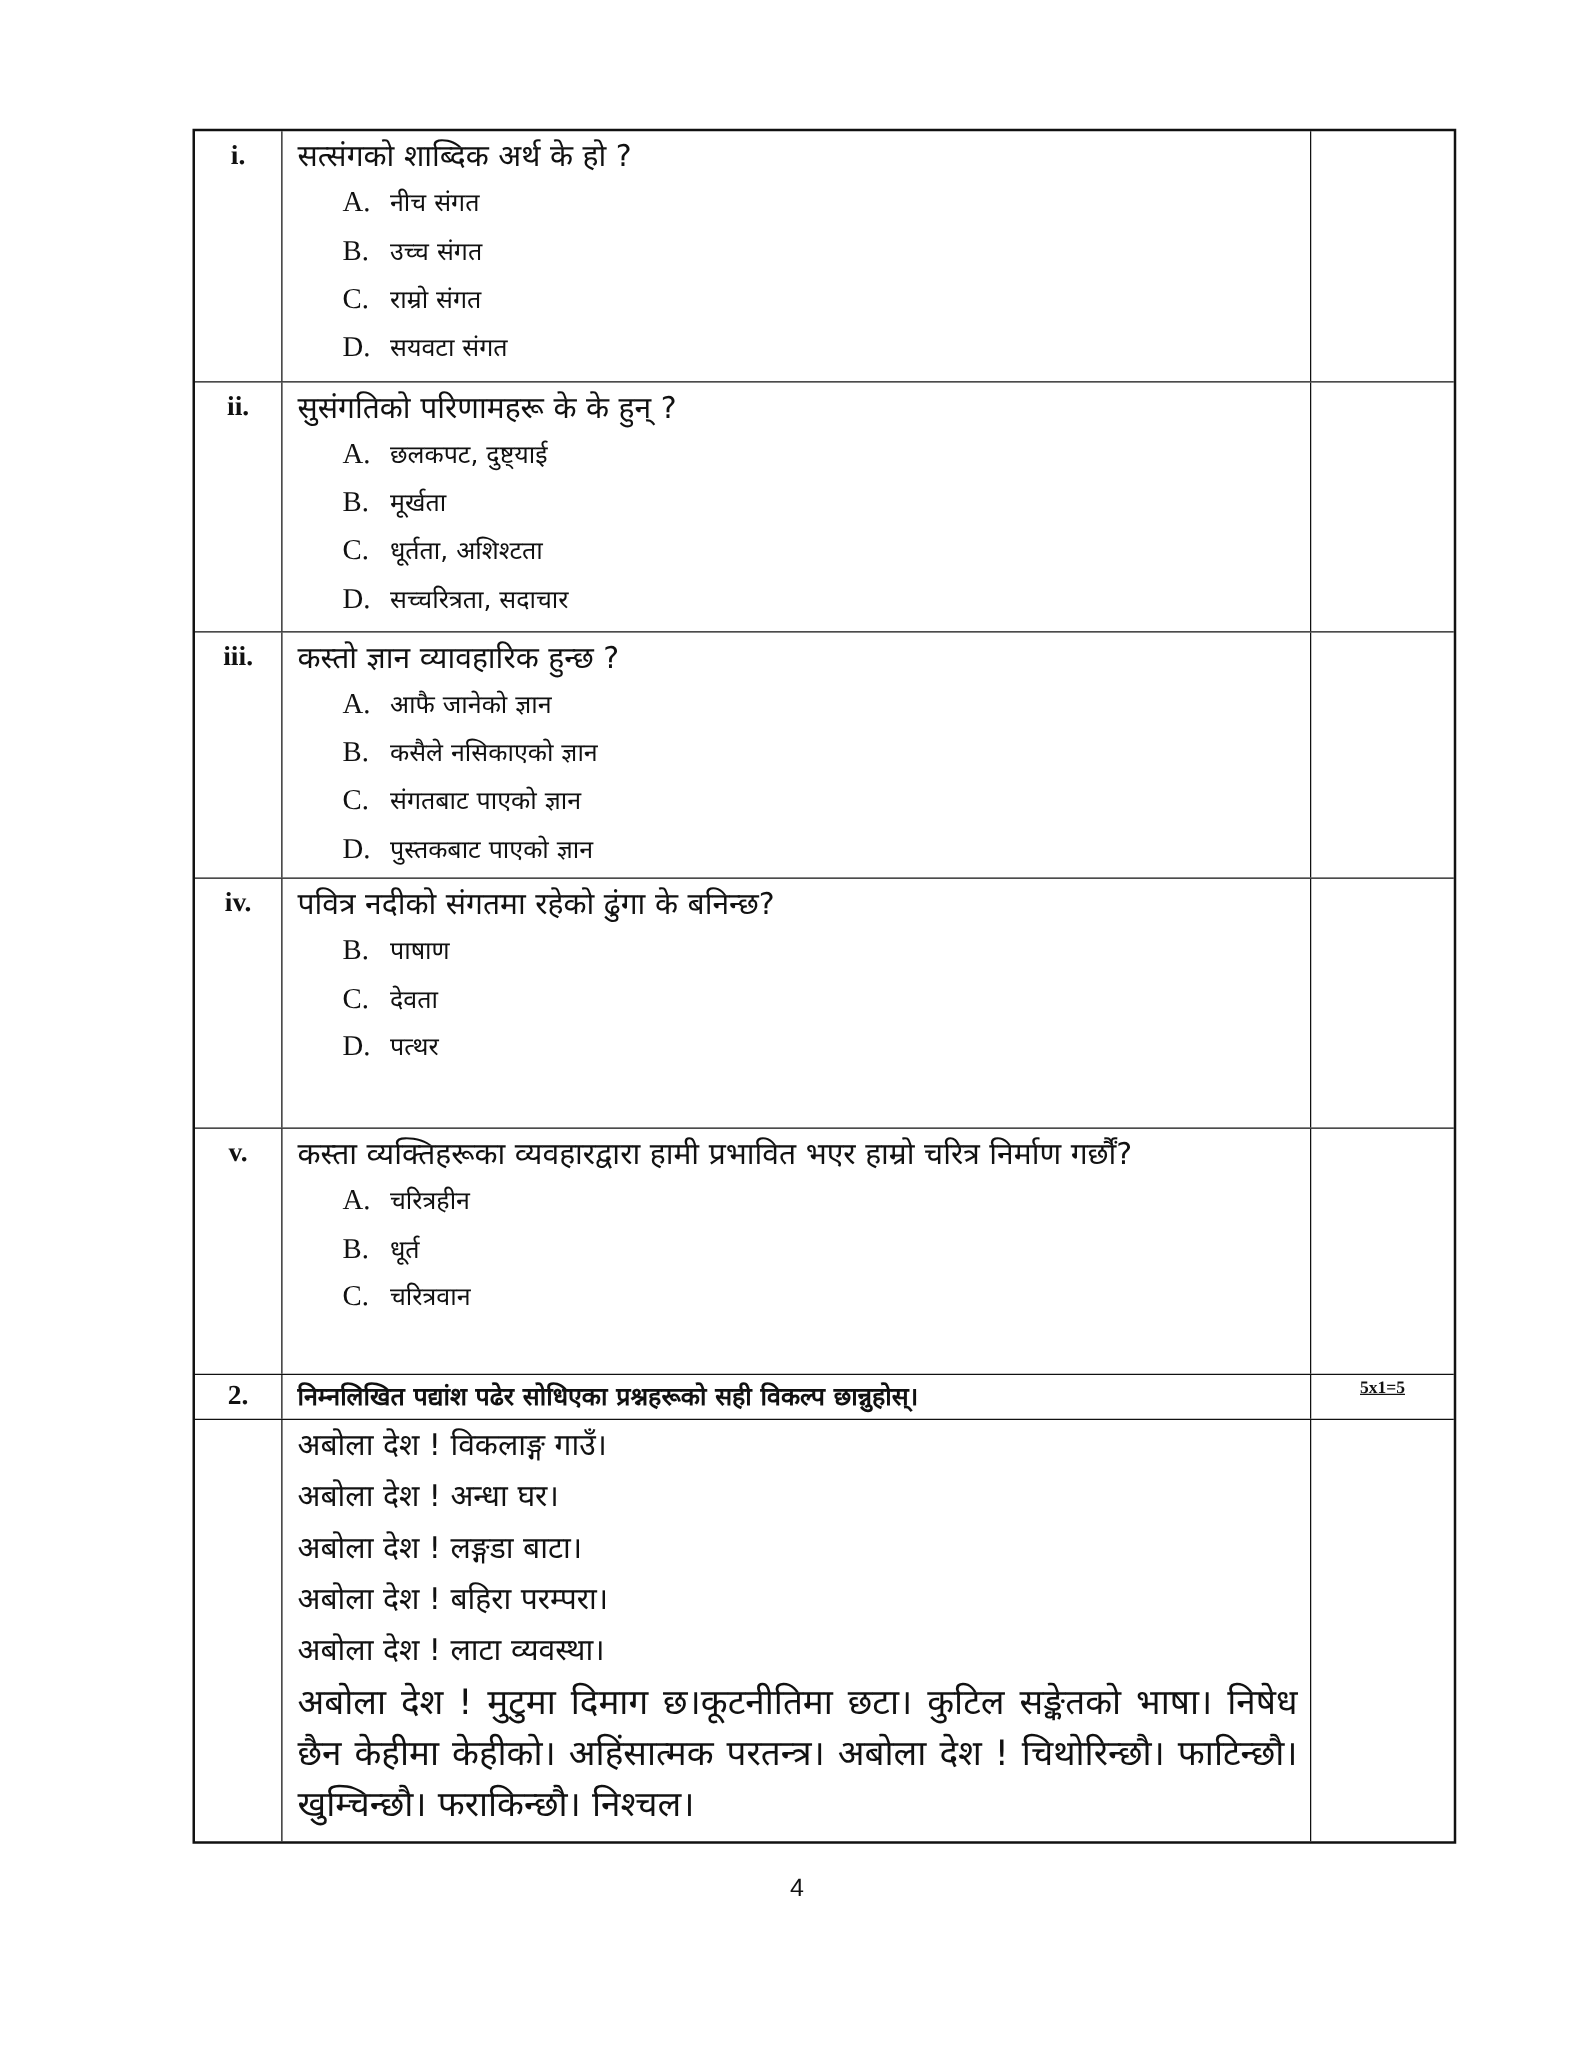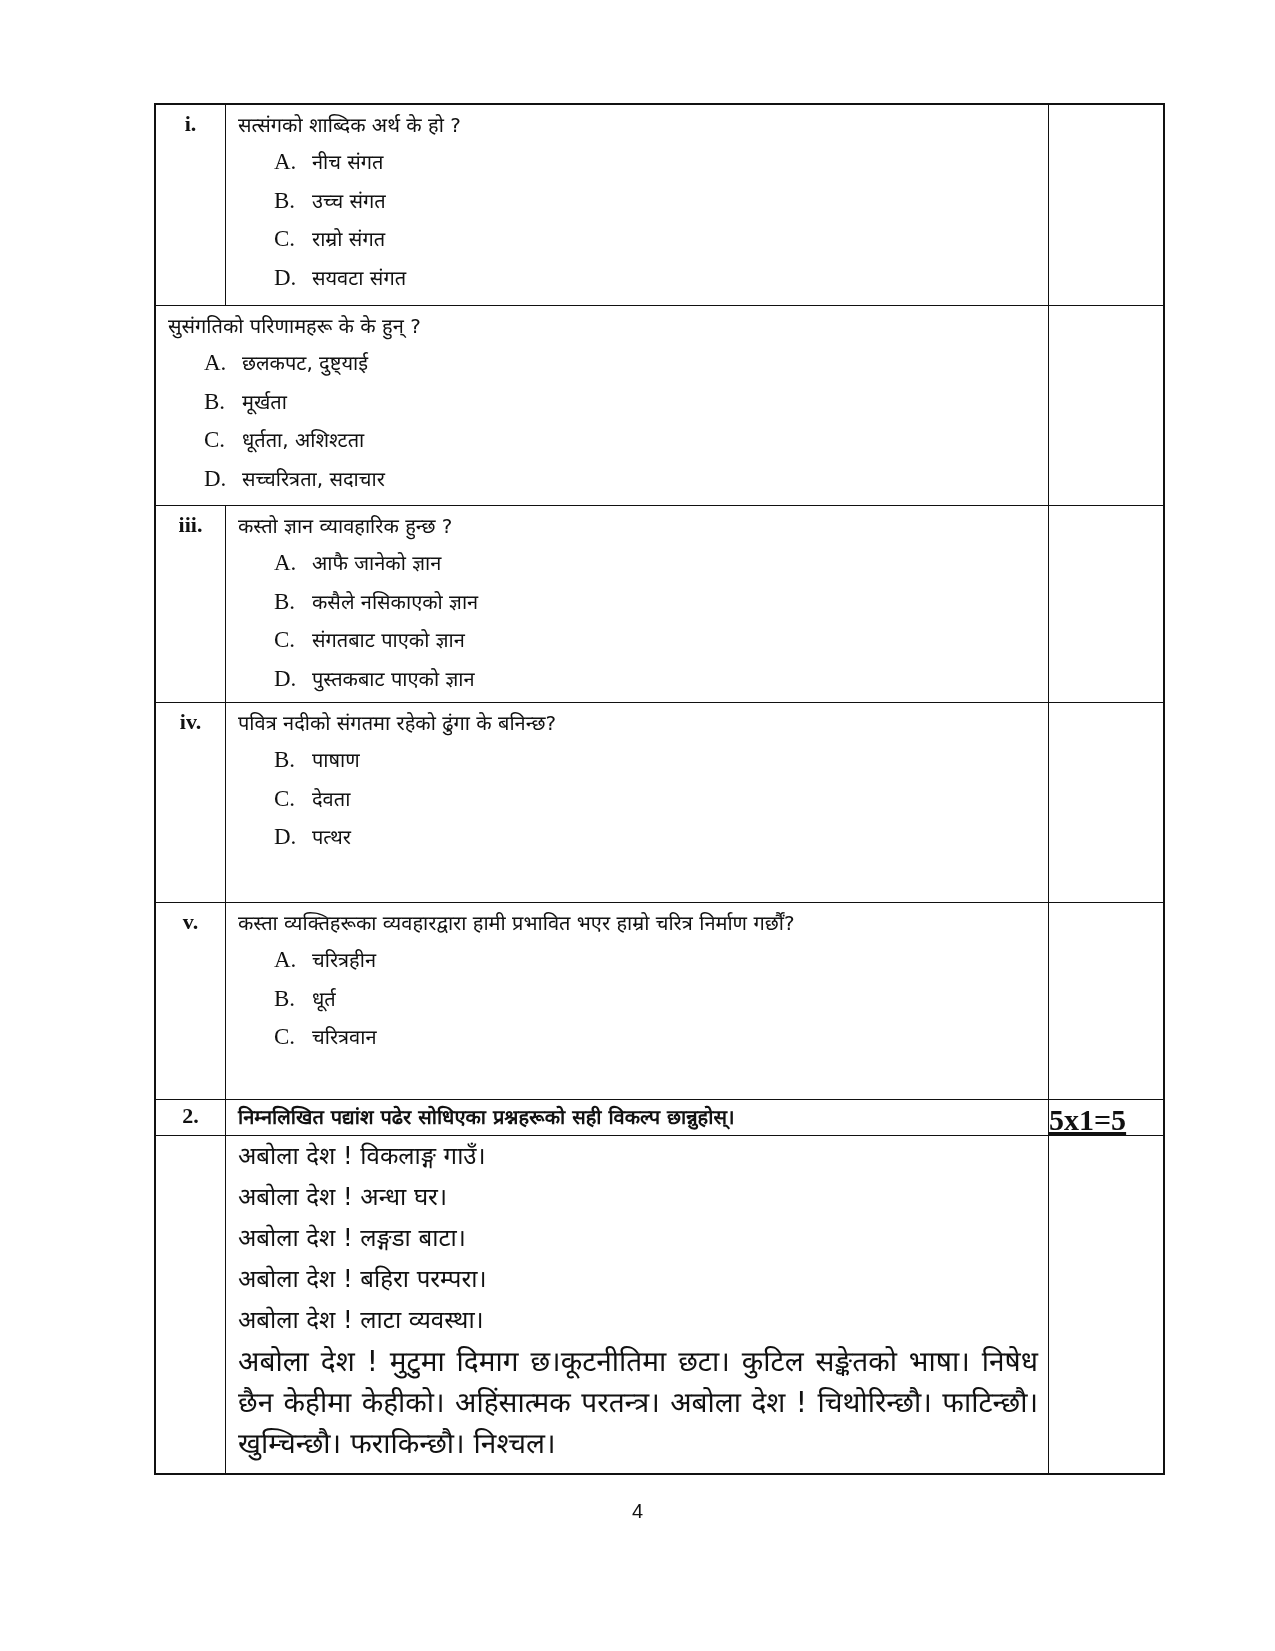--- a/index.html
+++ b/index.html
@@ -16,24 +16,24 @@
   .c-num {
     width: 70px; flex: 0 0 70px; border-right: 1.5px solid #111;
     text-align: center; font-weight: bold; font-size: 22px; padding-top: 6px;
     box-sizing: border-box;
   }
   .c-body {
     flex: 1; border-right: 1.5px solid #111; padding: 4px 10px 0 12px;
     box-sizing: border-box; font-family: "DejaVu Sans", sans-serif;
   }
   .c-marks {
-    width: 114px; flex: 0 0 114px; text-align: left; font-weight: bold;
-    font-size: 30px; padding-top: 6px; box-sizing: border-box; text-decoration: underline;
+    width: 114px; flex: 0 0 114px; text-align: center; font-weight: bold;
+    font-size: 14px; padding-top: 6px; box-sizing: border-box; text-decoration: underline;
   }
-  .q { font-size: 20px; line-height: 32px; height: 34px; white-space: nowrap; }
+  .q { font-size: 24px; line-height: 32px; height: 34px; white-space: nowrap; }
   .opt { font-size: 20px; line-height: 38px; height: 38.5px; padding-left: 36px; white-space: nowrap; }
   .opt .letter { font-family: "Liberation Serif", serif; font-size: 23px; display: inline-block; min-width: 38px; }
   .bold-q { font-weight: bold; font-size: 20px; line-height: 30px; }
   .pl { font-size: 24px; line-height: 41px; }
   .para { font-size: 28px; line-height: 41px; text-align: justify; }
   .pagenum {
     position: absolute; top: 1500px; left: 0; width: 1275px; text-align: center;
     font-family: "Liberation Sans", sans-serif; font-size: 20px;
   }
 </style>
@@ -48,20 +48,21 @@
       <div class="q">सत्संगको शाब्दिक अर्थ के हो ?</div>
       <div class="opt"><span class="letter">A.</span><span>नीच संगत</span></div>
       <div class="opt"><span class="letter">B.</span><span>उच्च संगत</span></div>
       <div class="opt"><span class="letter">C.</span><span>राम्रो संगत</span></div>
       <div class="opt"><span class="letter">D.</span><span>सयवटा संगत</span></div>
     </div>
     <div class="c-marks"></div>
   </div>
 
   <div class="row" style="height:200px">
+    <div class="c-num">ii.</div>
     <div class="c-body">
       <div class="q">सुसंगतिको परिणामहरू के के हुन् ?</div>
       <div class="opt"><span class="letter">A.</span><span>छलकपट, दुष्ट्याई</span></div>
       <div class="opt"><span class="letter">B.</span><span>मूर्खता</span></div>
       <div class="opt"><span class="letter">C.</span><span>धूर्तता, अशिश्टता</span></div>
       <div class="opt"><span class="letter">D.</span><span>सच्चरित्रता, सदाचार</span></div>
     </div>
     <div class="c-marks"></div>
   </div>
 

